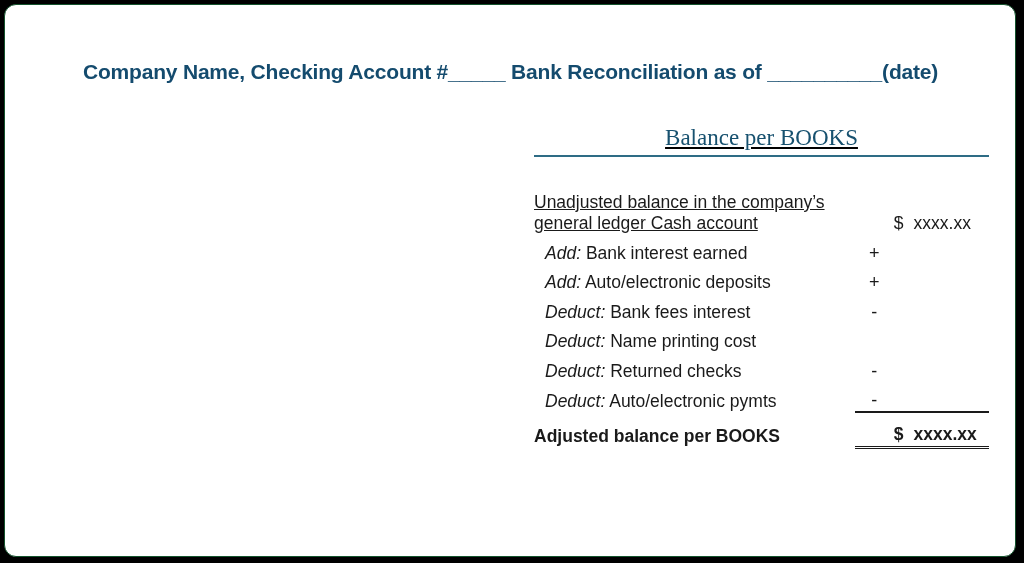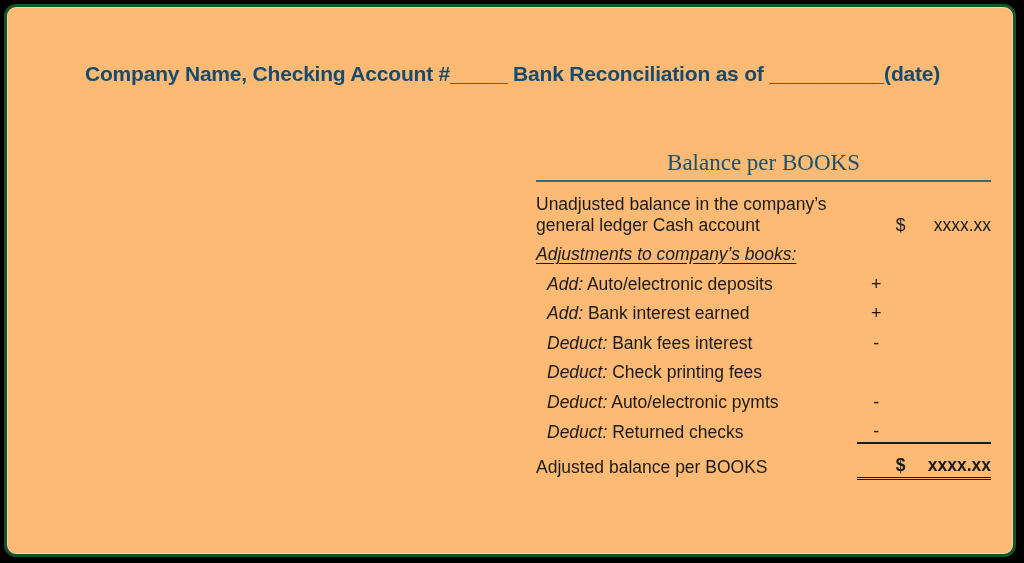--- a/index.html
+++ b/index.html
@@ -15,22 +15,22 @@
   }
 
   
   #card {
     position: absolute;
     left: 4px;
     top: 4px;
     width: 1012px;
     height: 553px;
     box-sizing: border-box;
-    background: #fdba74;
-    border: 3px solid #14532d;
+    background: #ffffff;
+    border: 1px solid #14532d;
     border-radius: 12px;
     box-shadow: 0 0 0 1px rgba(255,255,255,0.35) inset;
     overflow: hidden;
   }
 
   
   #doc-title {
     position: absolute;
     left: 78px;
     top: 55px;
@@ -39,22 +39,23 @@
     font-weight: bold;
     letter-spacing: -0.2px;
     color: #144b6e;
     white-space: nowrap;
   }
 
   
   #section-block {
     position: absolute;
     left: 529px;
-    top: 143px;
+    top: 120px;
     width: 455px;
+    text-decoration: underline;
   }
   #section-heading {
     font-family: "Liberation Serif", serif;
     font-size: 23px;
     color: #17516f;
     text-align: center;
     line-height: 1.1;
     padding-bottom: 5px;
   }
   #section-rule {
@@ -74,39 +75,39 @@
     color: #1a1a1a;
   }
   #ledger td {
     padding: 0;
     vertical-align: bottom;
     white-space: nowrap;
   }
   .c-label { width: 310px; }
   .c-sign  { width: 45px;  text-align: center; }
   .c-cur   { width: 22px;  text-align: left; }
-  .c-amt   { width: 78px;  text-align: right; padding-right: 12px; }
+  .c-amt   { width: 78px;  text-align: left; padding-right: 12px; }
   .row-two td   { height: 49px; line-height: 21px; vertical-align: bottom; }
   .row-item td  { height: 29.5px; line-height: 21px; }
   .row-head td  { height: 29px; line-height: 21px; }
   .row-total td { height: 33px; line-height: 23px; }
 
-  .two-line { display: block; white-space: normal; width: 320px; }
+  .two-line { display: block; white-space: normal; width: 320px; text-decoration: underline; }
 
   .lead {
     font-style: italic;
   }
   .adj-head {
     font-style: italic;
     text-decoration: underline;
     text-underline-offset: 3px;
   }
   .indent { padding-left: 11px !important; }
 
-  .row-total .c-label { font-weight: normal; }
+  .row-total .c-label { font-weight: bold; }
   .row-total .c-cur,
   .row-total .c-amt { font-weight: bold; }
 
   .boxed {
     border-top: 2px solid #1a1a1a;
     border-bottom: 3px double #1a1a1a;
   }
 
   .sign { font-size: 18px; }
 </style>
@@ -127,66 +128,58 @@
 
       <tr class="row-two">
         <td class="c-label">
           <span class="two-line">Unadjusted balance in the company’s general ledger Cash account</span>
         </td>
         <td class="c-sign"></td>
         <td class="c-cur">$</td>
         <td class="c-amt">xxxx.xx</td>
       </tr>
 
-      <tr class="row-head">
-        <td class="c-label">
-          <span class="adj-head">Adjustments to company’s books:</span>
-        </td>
-        <td class="c-sign"></td>
+
+      <tr class="row-item">
+        <td class="c-label indent"><span class="lead">Add:</span> <span>Bank interest earned</span></td>
+        <td class="c-sign sign">+</td>
         <td class="c-cur"></td>
         <td class="c-amt"></td>
       </tr>
 
       <tr class="row-item">
         <td class="c-label indent"><span class="lead">Add:</span> <span>Auto/electronic deposits</span></td>
-        <td class="c-sign sign">+</td>
-        <td class="c-cur"></td>
-        <td class="c-amt"></td>
-      </tr>
-
-      <tr class="row-item">
-        <td class="c-label indent"><span class="lead">Add:</span> <span>Bank interest earned</span></td>
         <td class="c-sign sign">+</td>
         <td class="c-cur"></td>
         <td class="c-amt"></td>
       </tr>
 
       <tr class="row-item">
         <td class="c-label indent"><span class="lead">Deduct:</span> <span>Bank fees interest</span></td>
         <td class="c-sign sign">-</td>
         <td class="c-cur"></td>
         <td class="c-amt"></td>
       </tr>
 
       <tr class="row-item">
-        <td class="c-label indent"><span class="lead">Deduct:</span> <span>Check printing fees</span></td>
+        <td class="c-label indent"><span class="lead">Deduct:</span> <span>Name printing cost</span></td>
         <td class="c-sign sign"></td>
         <td class="c-cur"></td>
         <td class="c-amt"></td>
       </tr>
 
       <tr class="row-item">
-        <td class="c-label indent"><span class="lead">Deduct:</span> <span>Auto/electronic pymts</span></td>
+        <td class="c-label indent"><span class="lead">Deduct:</span> <span>Returned checks</span></td>
         <td class="c-sign sign">-</td>
         <td class="c-cur"></td>
         <td class="c-amt"></td>
       </tr>
 
       <tr class="row-item">
-        <td class="c-label indent"><span class="lead">Deduct:</span> <span>Returned checks</span></td>
+        <td class="c-label indent"><span class="lead">Deduct:</span> <span>Auto/electronic pymts</span></td>
         <td class="c-sign sign">-</td>
         <td class="c-cur"></td>
         <td class="c-amt"></td>
       </tr>
 
 
 
       <tr class="row-total">
         <td class="c-label">Adjusted balance per BOOKS</td>
         <td class="c-sign boxed"></td>

